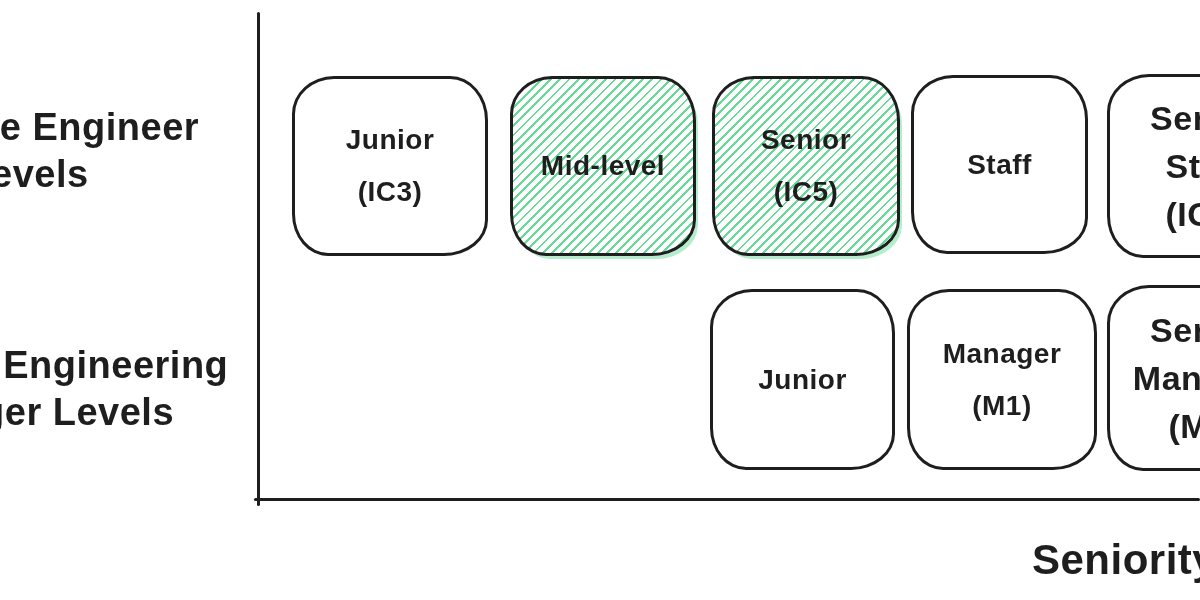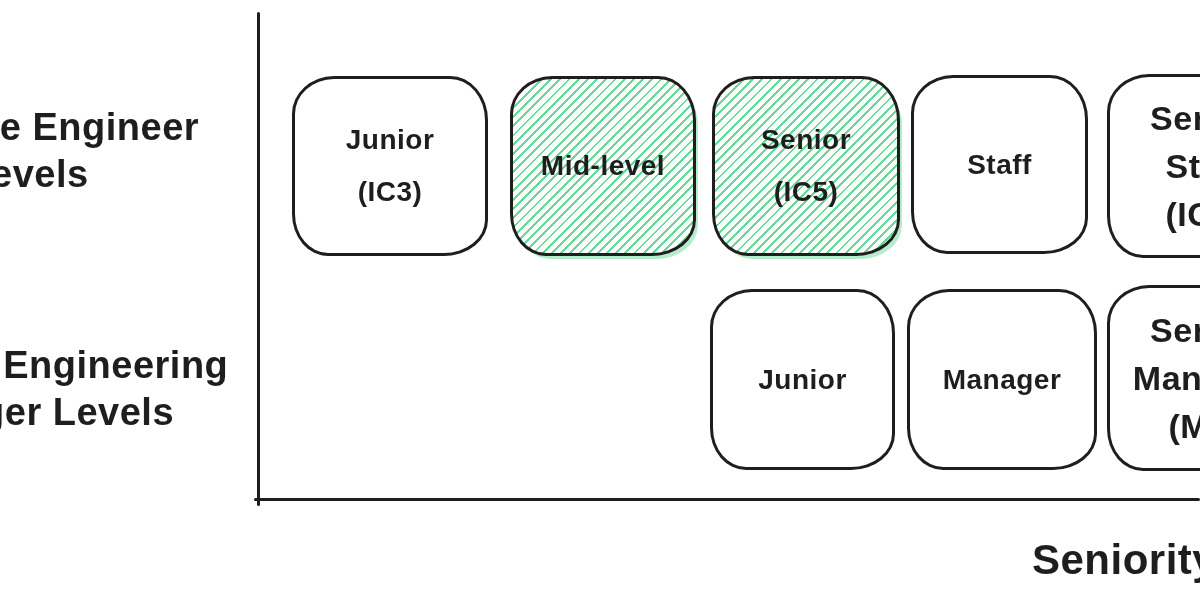--- a/index.html
+++ b/index.html
@@ -115,20 +115,21 @@
     <span class="box-line">Staff</span>
     <span class="box-line">(IC7)</span>
   </div>
 
   <div class="box b-m0">
     <span class="box-line">Junior</span>
   </div>
 
   <div class="box b-m1">
     <span class="box-line">Manager</span>
+    <span class="box-line">(M1)</span>
   </div>
 
   <div class="box three b-m2">
     <span class="box-line">Senior</span>
     <span class="box-line">Manager</span>
     <span class="box-line">(M2)</span>
   </div>
 
   <div class="x-axis-title">Seniority</div>
 

